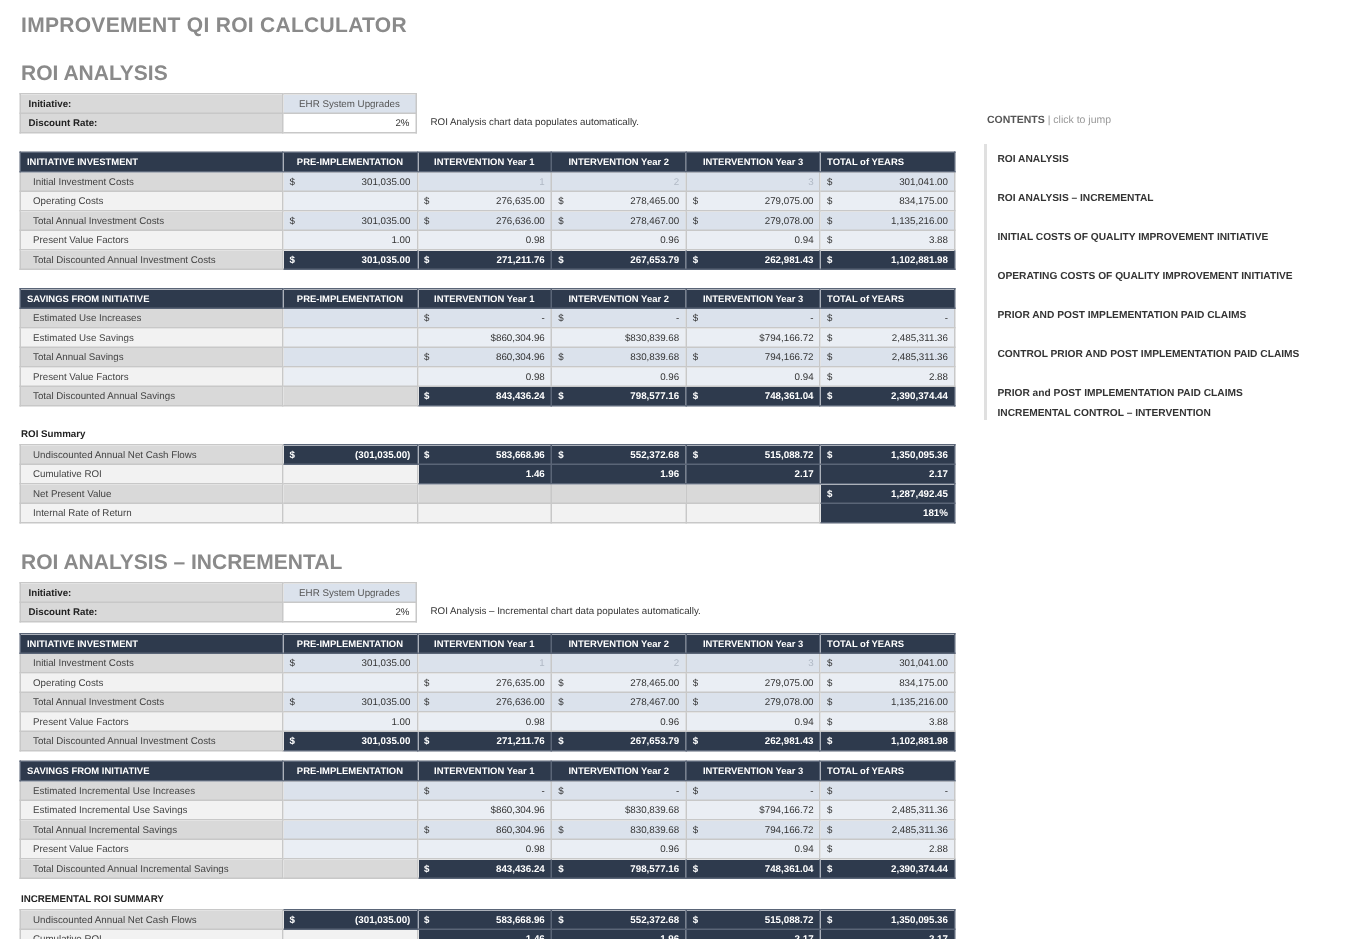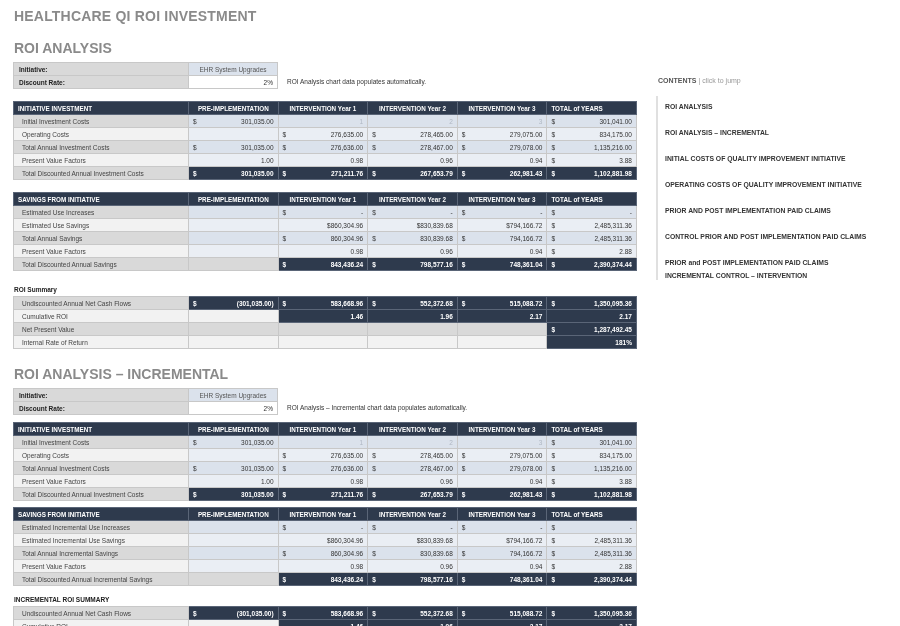--- a/index.html
+++ b/index.html
@@ -31,21 +31,21 @@
   .subhead { position: absolute; left: 14px; font-size: 6.5px; font-weight: bold; color: #222; }
   .contents { position: absolute; left: 658px; top: 77px; font-size: 7px; color: #444; }
   .contents .lbl { font-weight: bold; color: #555; }
   .contents .hint { color: #999; }
   .toc { position: absolute; left: 656px; top: 96px; width: 240px; border-left: 2px solid #e0e0e0; padding-left: 7px; }
   .toc-item { font-size: 6.8px; font-weight: bold; color: #333; height: 26px; line-height: 9px; padding-top: 6px; cursor: pointer; }
 </style>
 </head>
 <body>
 
-<div class="title">HEALTHCARE QI ROI INVESTMENT</div>
+<div class="title">IMPROVEMENT QI ROI CALCULATOR</div>
 
 <div class="section-title" style="top:40px;">ROI ANALYSIS</div>
 
 <table class="info-table" style="top:62px;">
   <tbody>
       <tr>
         <td class="k">Initiative:</td>
         <td class="v1">EHR System Upgrades</td>
       </tr>
   <tr>

